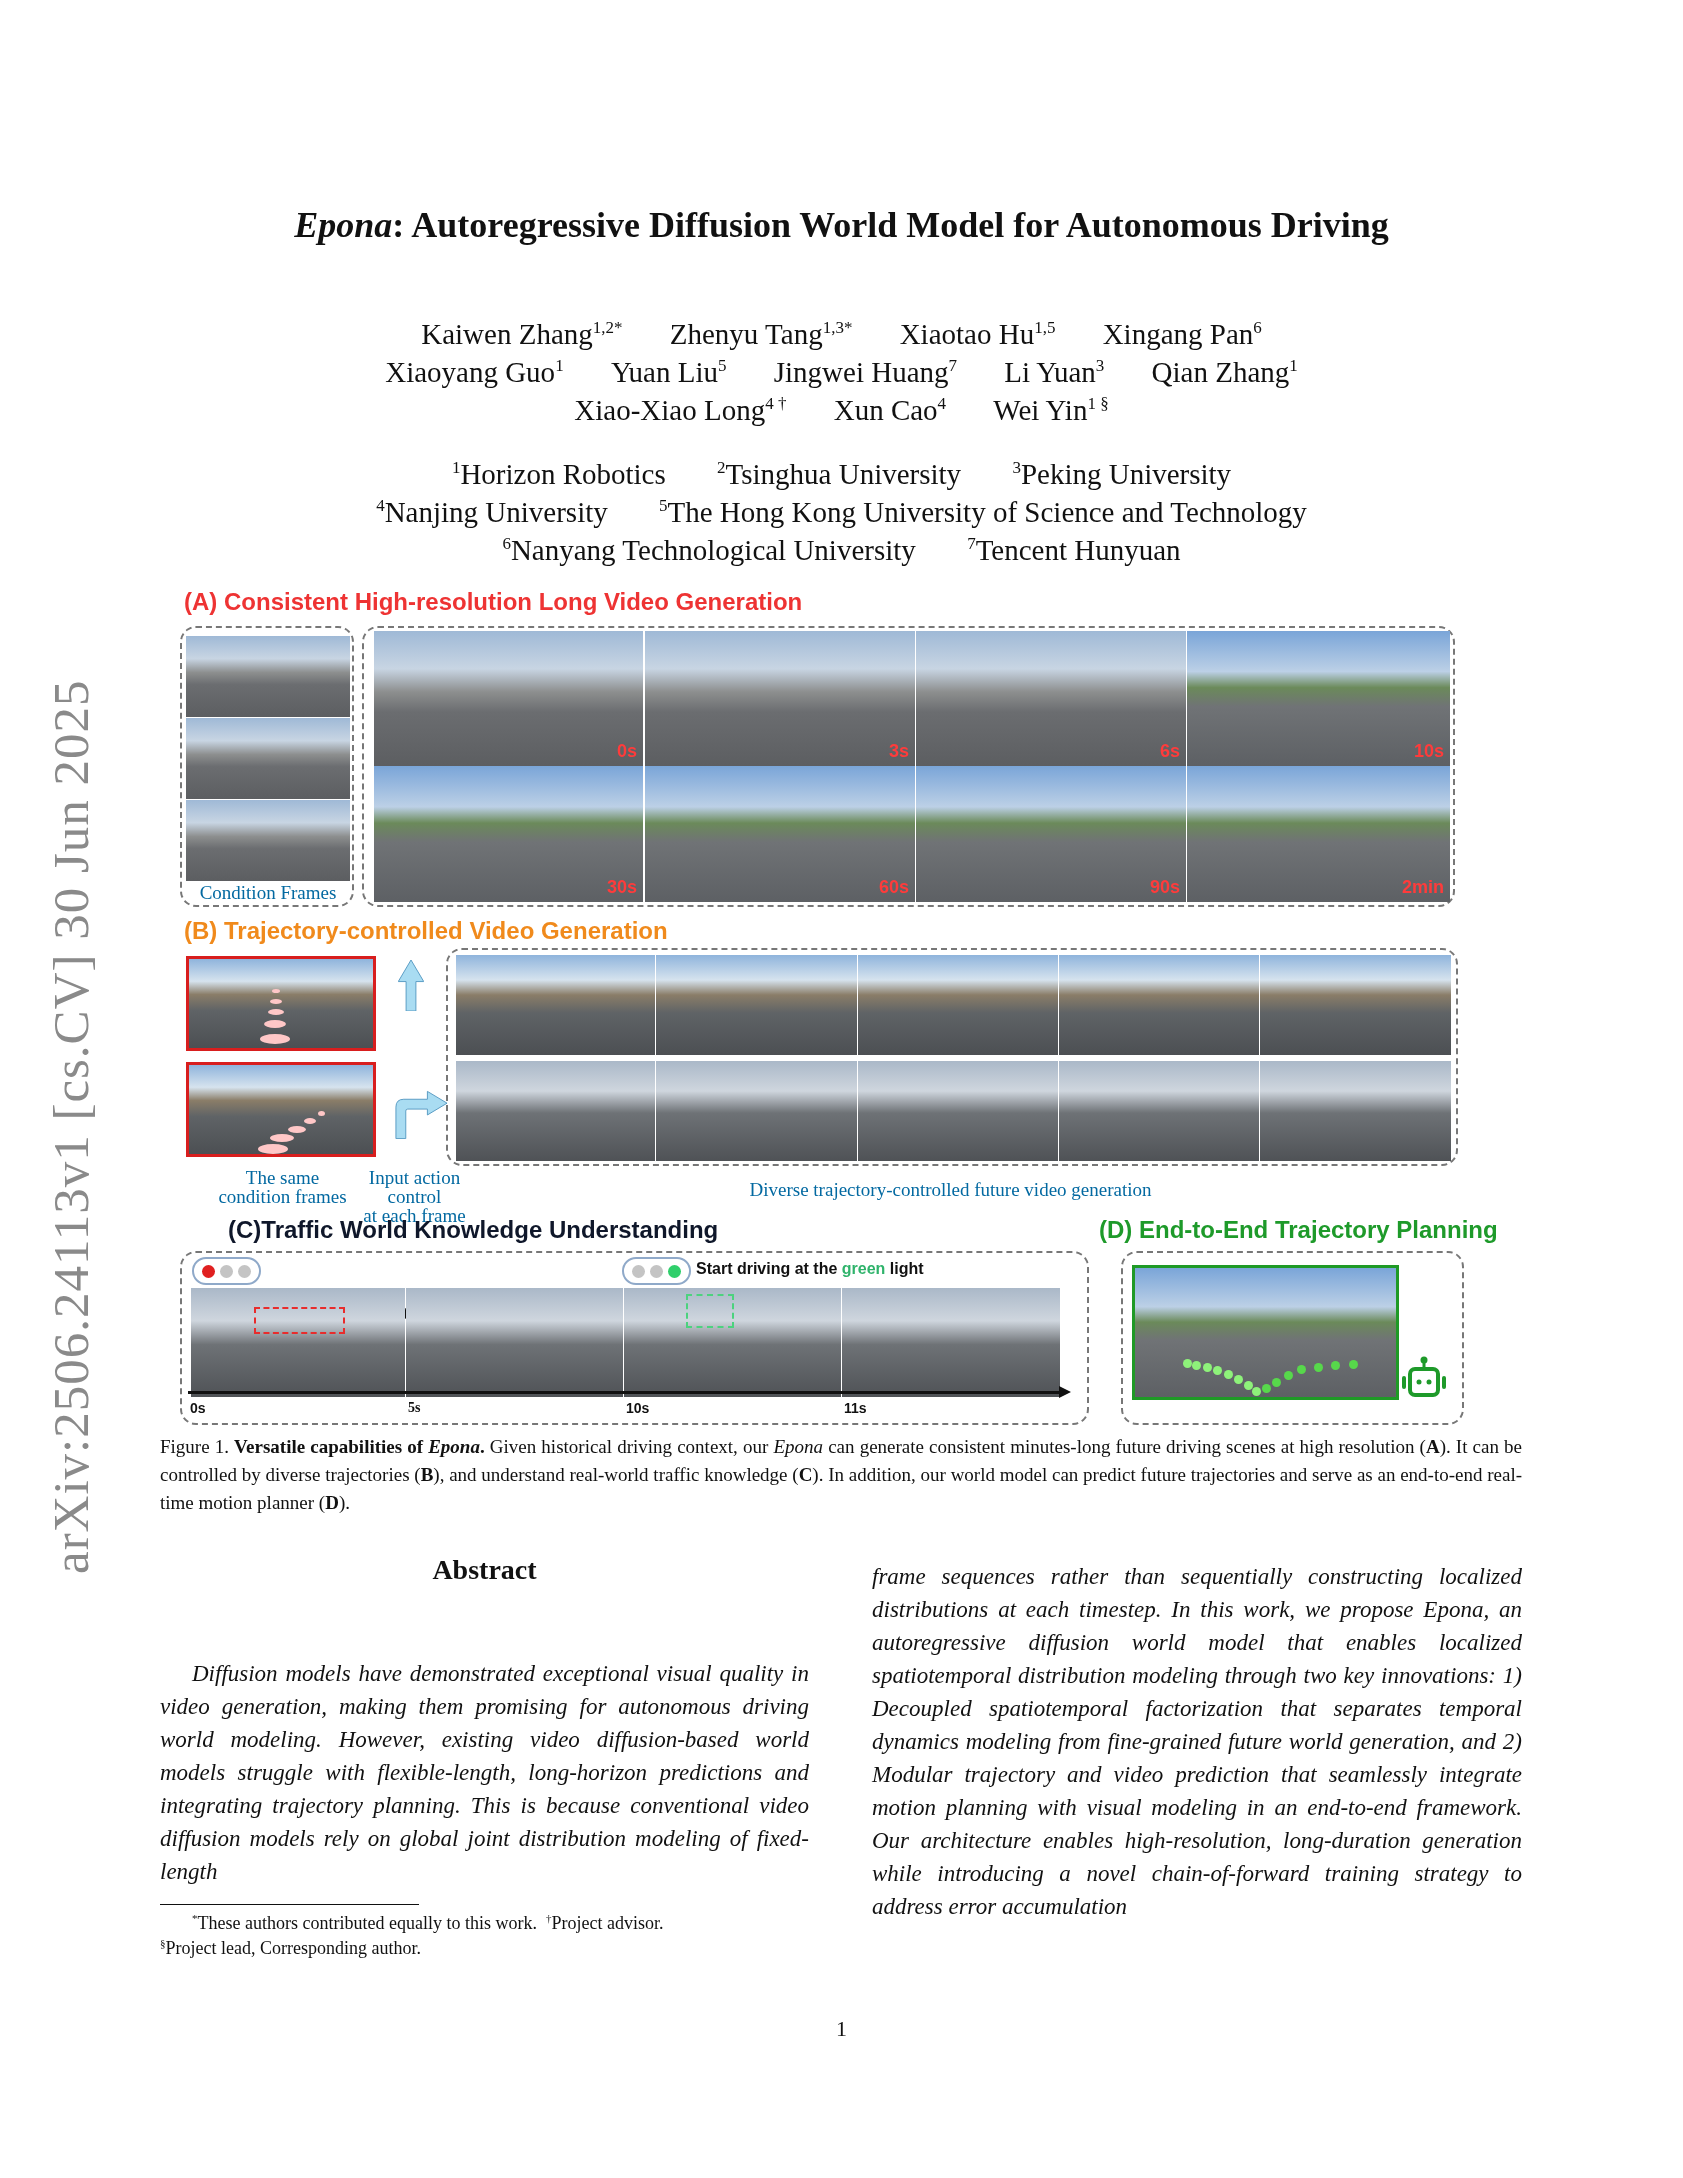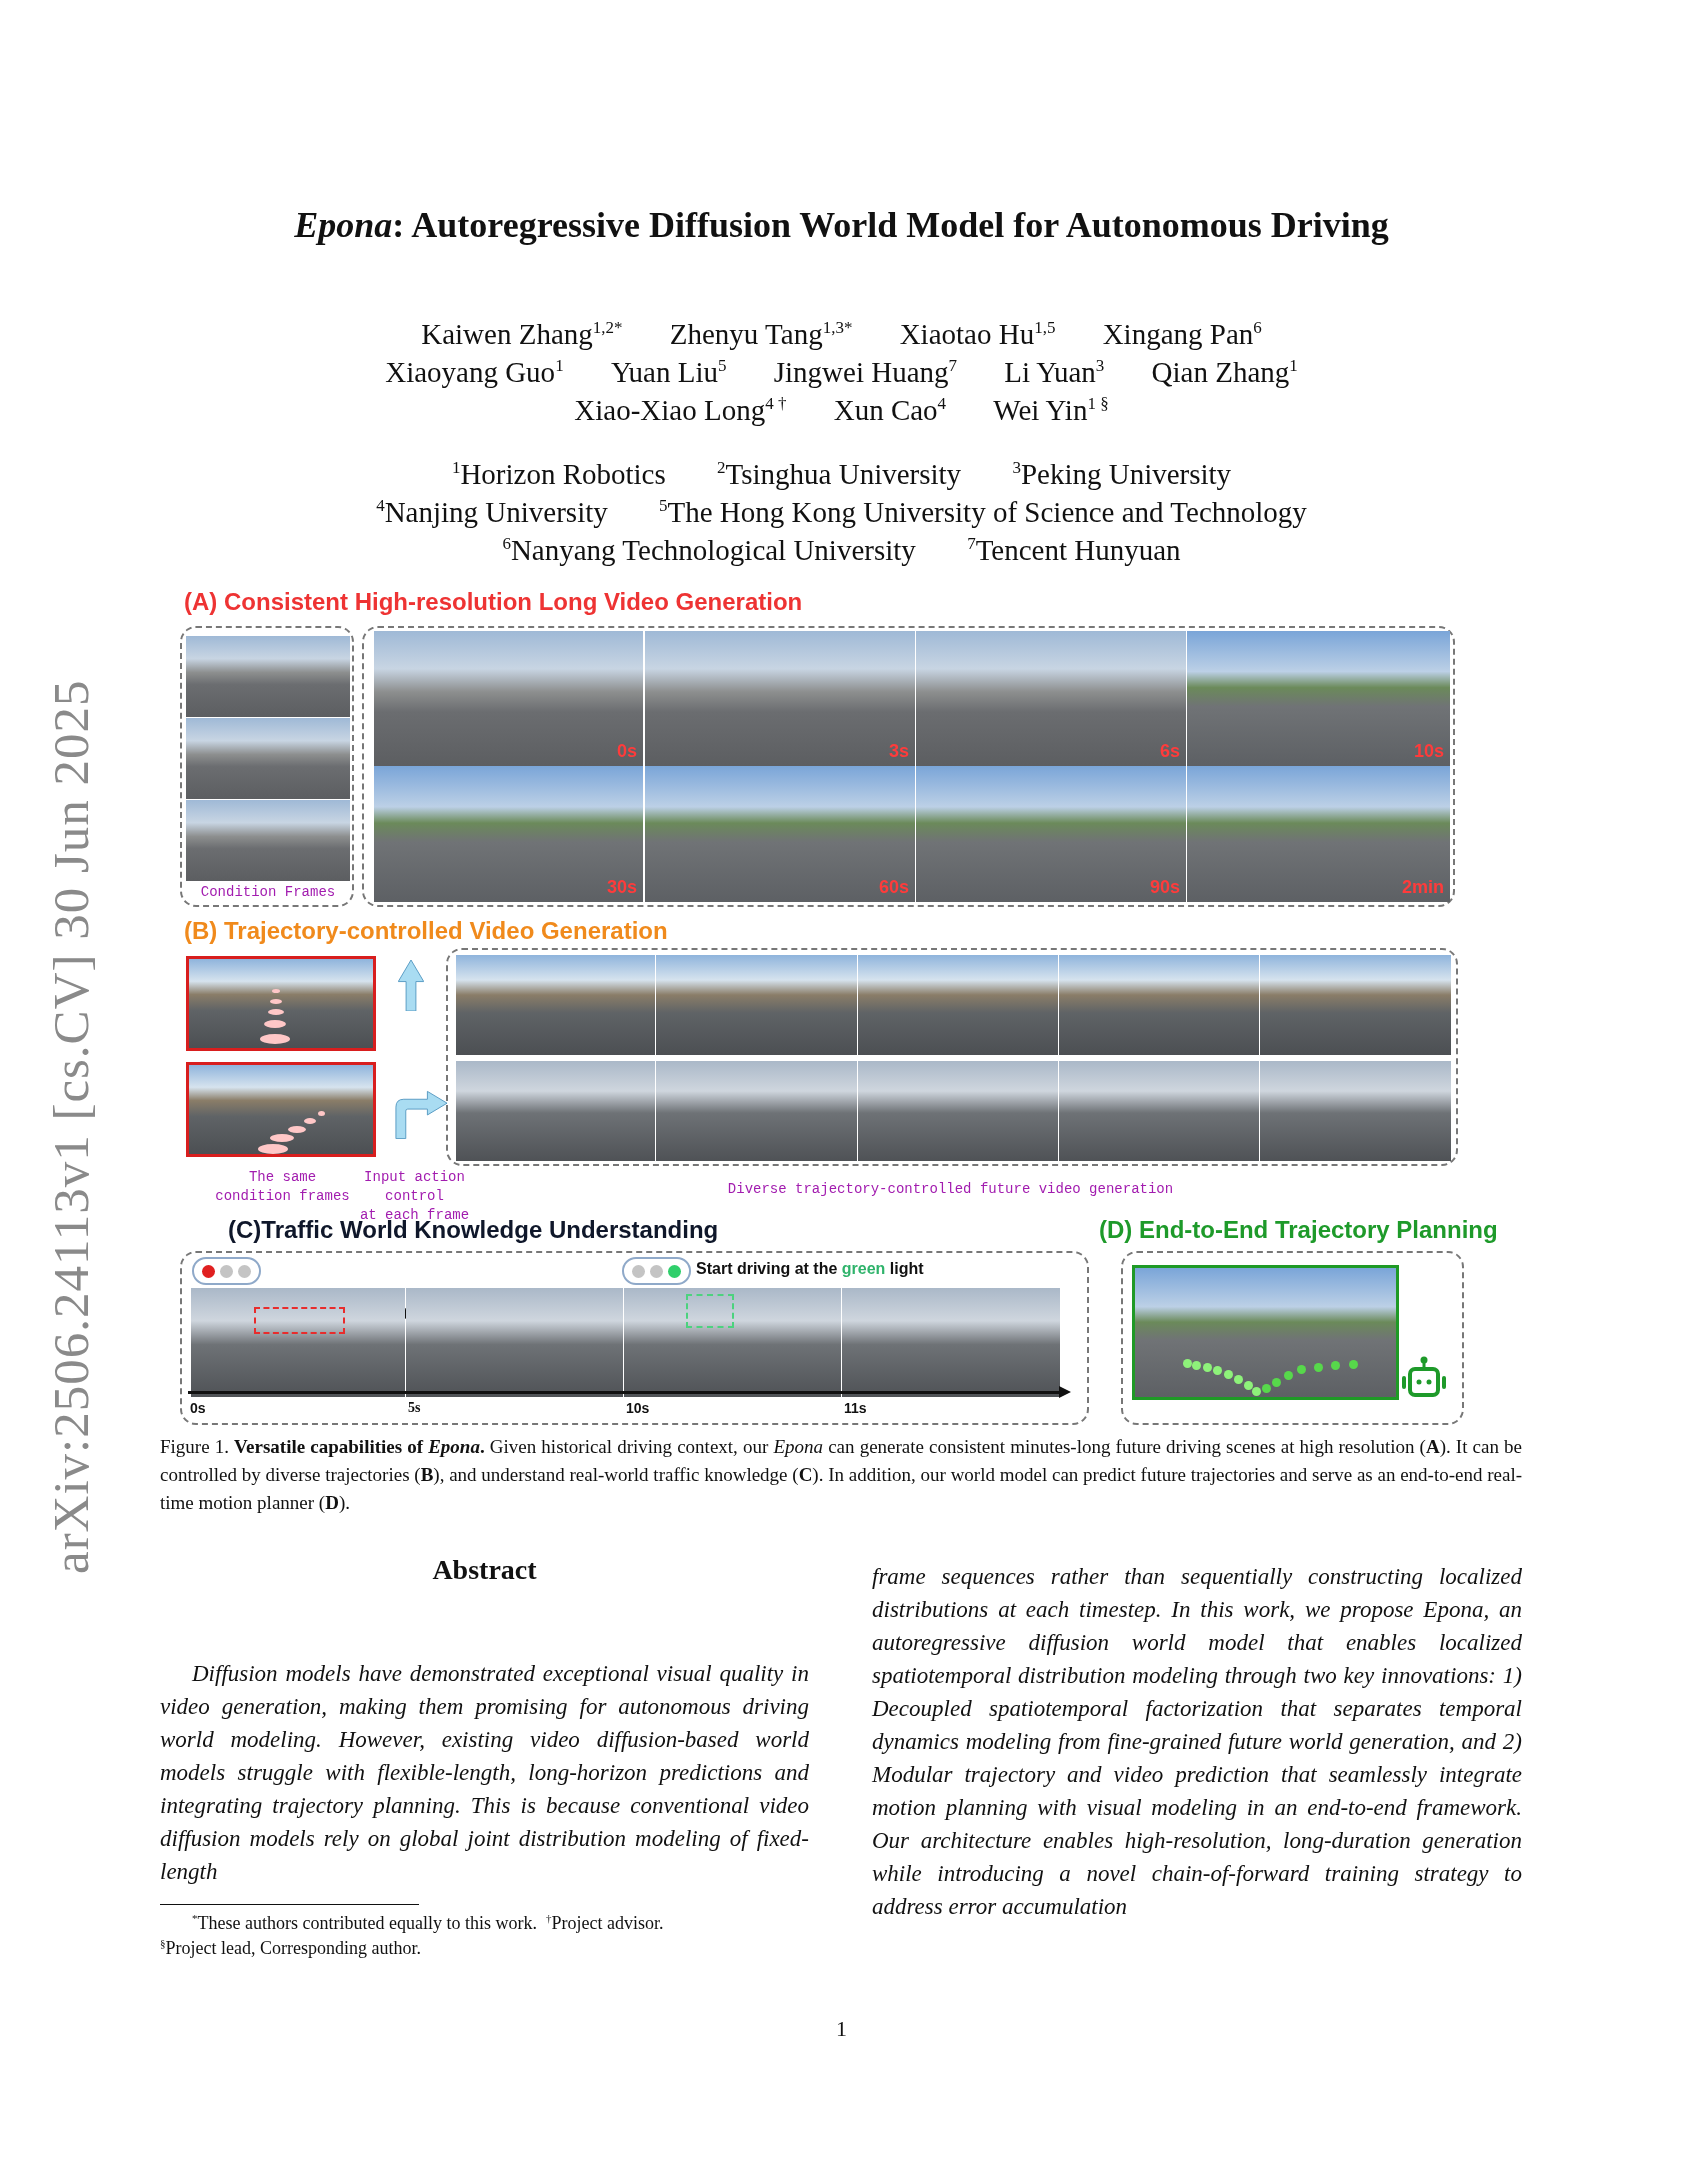--- a/index.html
+++ b/index.html
@@ -45,21 +45,21 @@
   .sky-road-3 {
     background: linear-gradient(180deg, #aab8c8 0%, #cfd6de 30%, #6e7276 52%, #4f5256 100%);
   }
   .sky-road-4 {
     background: linear-gradient(180deg, #8fb4dc 0%, #d6e3ee 25%, #8a7d68 40%, #5f6366 58%, #4c4f53 100%);
   }
   .ts-label {
     position: absolute; right: 6px; bottom: 4px;
     font-family: "Liberation Sans", sans-serif; font-weight: bold; font-size: 18px; color: #ff3b3b;
   }
-  .small-cap { position: absolute; font-family: Liberation Mono, monospace; font-size: 14px; color: #a21caf; text-align: center; line-height: 19px; }
+  .small-cap { position: absolute; font-family: Liberation Serif, serif; font-size: 19px; color: #0369a1; text-align: center; line-height: 19px; }
 
   .arrow-up {
     position: absolute; left: 398px; top: 960px; width: 26px; height: 51px;
   }
 
   .traffic-pill {
     position: absolute; height: 28px; border: 2px solid #8fa9c9; border-radius: 14px;
     display: flex; align-items: center; gap: 5px; padding: 0 8px; background: #fff;
   }
   .light-dot { width: 13px; height: 13px; border-radius: 50%; background: #c4c4c4; }

